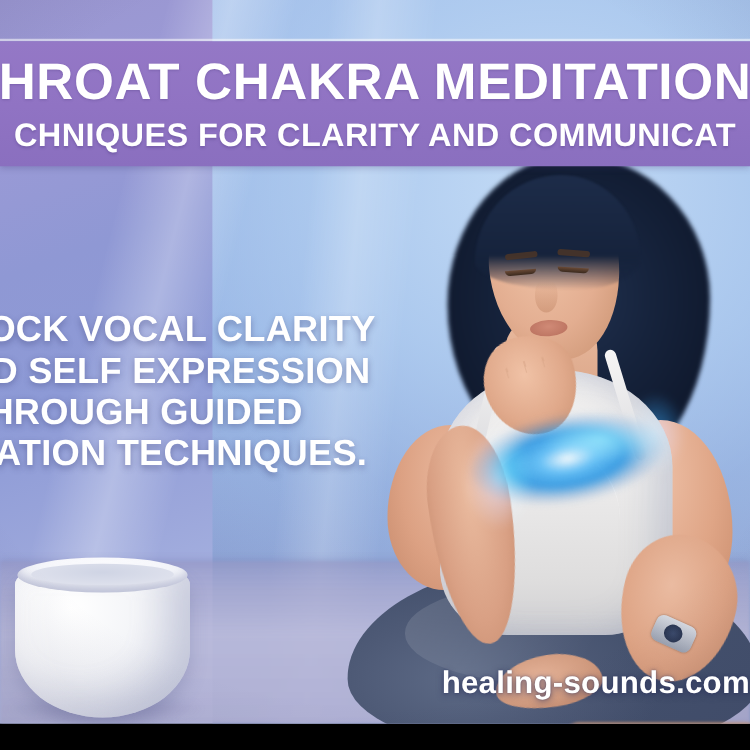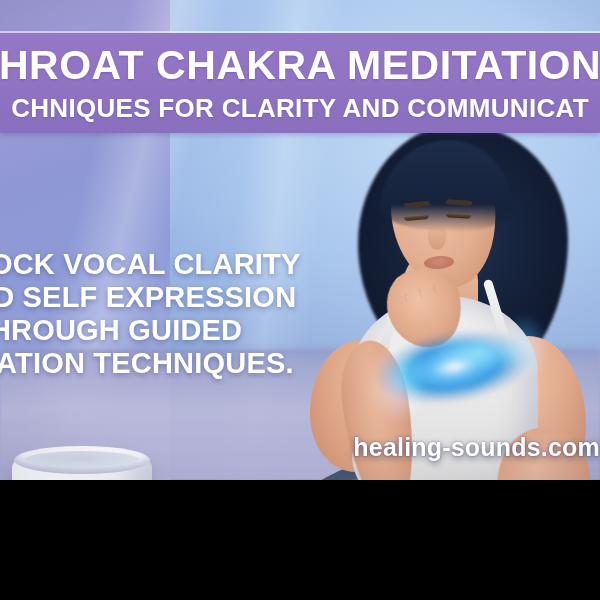--- a/index.html
+++ b/index.html
@@ -4,21 +4,21 @@
 <style>
   * { margin:0; padding:0; box-sizing:border-box; }
   html, body {
     width:600px; height:600px;
     font-family:"Liberation Sans", sans-serif;
     overflow:hidden; background:#000;
   }
 
   #poster {
     position:relative;
-    width:600px; height:480px;
+    width:600px; height:579px;
     overflow:hidden;
     user-select:none;
   }
 
   
   .bg-base {
     position:absolute; inset:0;
     background:
       linear-gradient(160deg,
         #9a96d0 0%,

